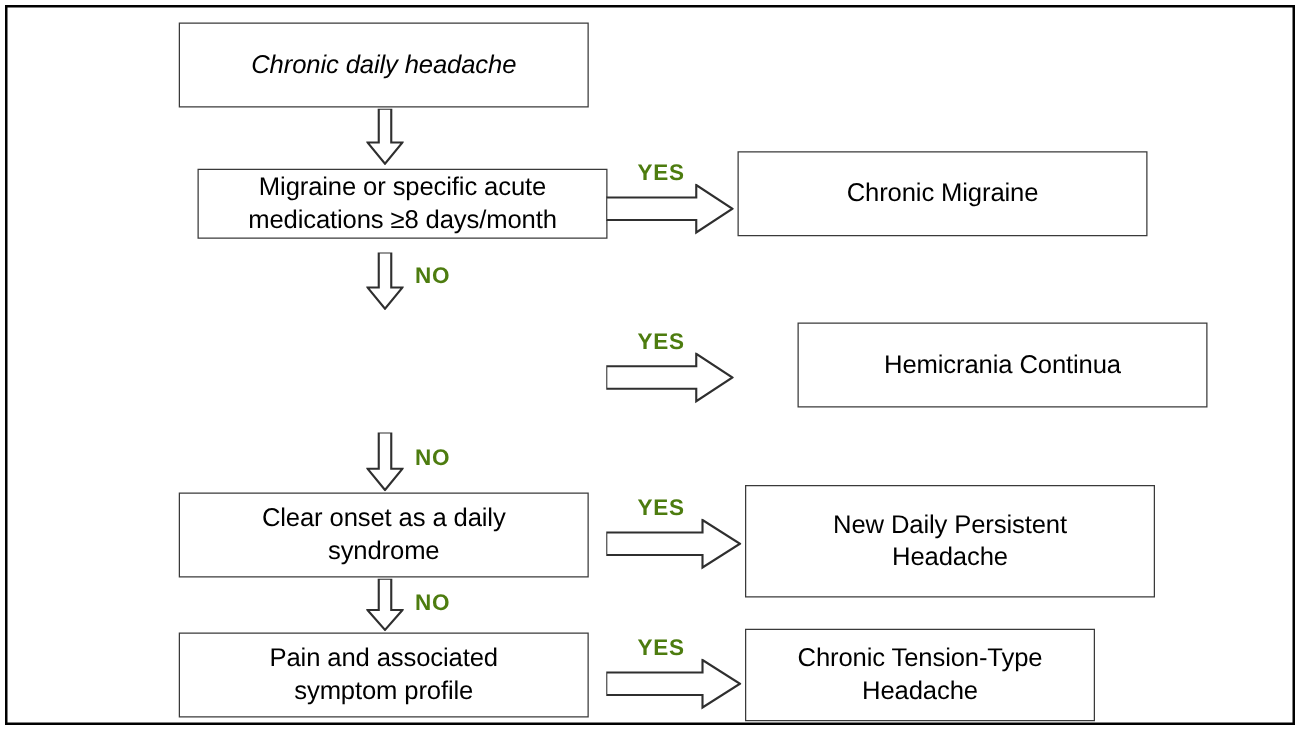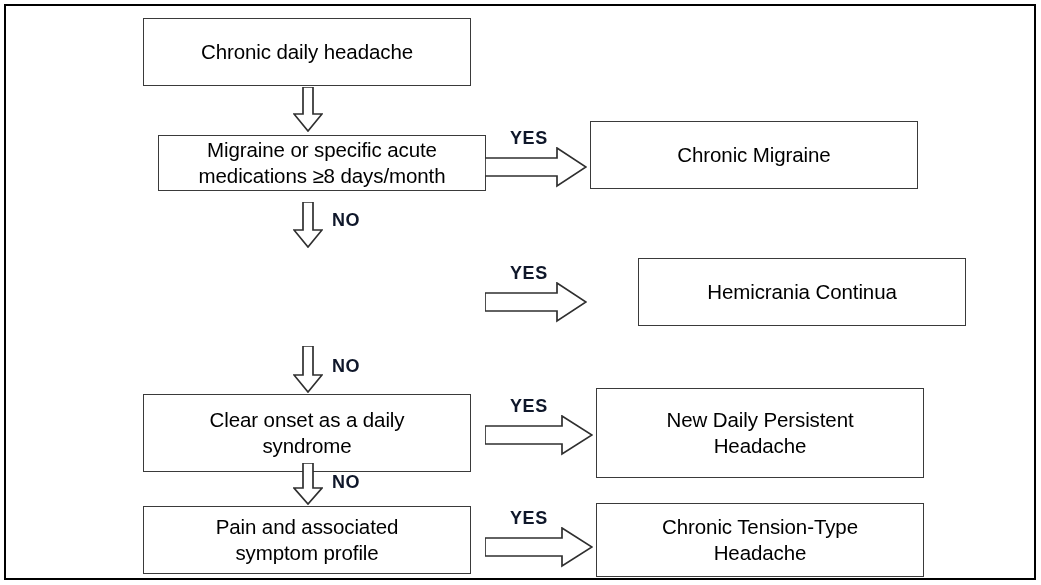--- a/index.html
+++ b/index.html
@@ -41,41 +41,41 @@
   }
   .arrow-right {
     position: absolute;
     width: 101px; height: 42px;
   }
   .arrow-down svg, .arrow-right svg { display: block; width: 100%; height: 100%; }
   .lbl {
     position: absolute;
     font-size: 18px;
     font-weight: bold;
-    color: #0f172a;
+    color: #4d7c0f;
     letter-spacing: 0.6px;
   }
 </style>
 </head>
 <body>
 
 <div id="frame">
   <div id="canvas">
 
-    <div class="box" style="left:137px; top:12px; width:328px; height:68px;">
+    <div class="box" style="left:137px; top:12px; width:328px; height:68px;font-style:italic;">
       <span>Chronic daily headache</span>
     </div>
 
     <div class="box" style="left:137px; top:129px; width:328px; height:56px;margin-left:15px;">
       <span>Migraine or specific acute
 medications ≥8 days/month</span>
     </div>
 
 
-    <div class="box" style="left:137px; top:388px; width:328px; height:78px;">
+    <div class="box" style="left:137px; top:388px; width:328px; height:68px;">
       <span>Clear onset as a daily
 syndrome</span>
     </div>
 
     <div class="box" style="left:584px; top:115px; width:328px; height:68px;">
       <span>Chronic Migraine</span>
     </div>
 
     <div class="box" style="left:137px; top:500px; width:328px; height:68px;">
       <span>Pain and associated
@@ -84,21 +84,21 @@
 
     <div class="box" style="left:584px; top:252px; width:328px; height:68px;margin-left:48px;">
       <span>Hemicrania Continua</span>
     </div>
 
     <div class="box" style="left:590px; top:382px; width:328px; height:90px;">
       <span>New Daily Persistent
 Headache</span>
     </div>
 
-    <div class="box" style="left:590px; top:497px; width:328px; height:74px;">
+    <div class="box" style="left:590px; top:497px; width:280px; height:74px;">
       <span>Chronic Tension-Type
 Headache</span>
     </div>
 
     <div class="arrow-down" style="left:287px; top:81px; width:30px; height:45px;">
       <svg viewBox="0 0 30 45" preserveAspectRatio="none">
         <polygon points="10,0 20,0 20,27 29,27 15,44 1,27 10,27" fill="#ffffff" stroke="#2f2f2f" stroke-width="1.7" stroke-linejoin="miter"></polygon>
       </svg>
     </div>
 

